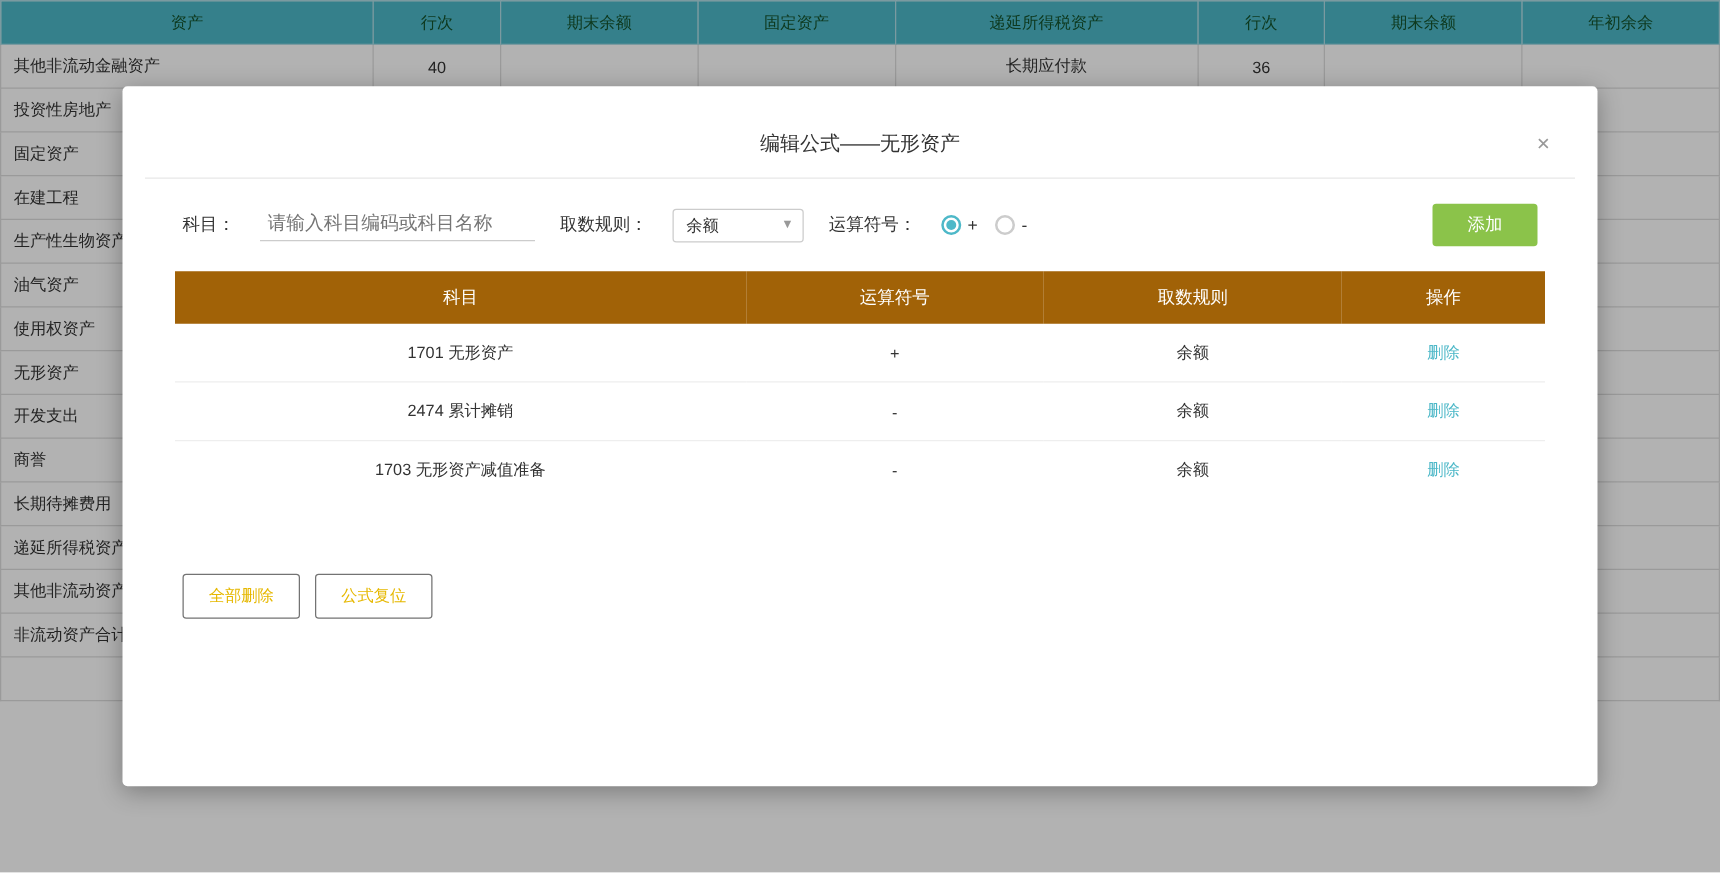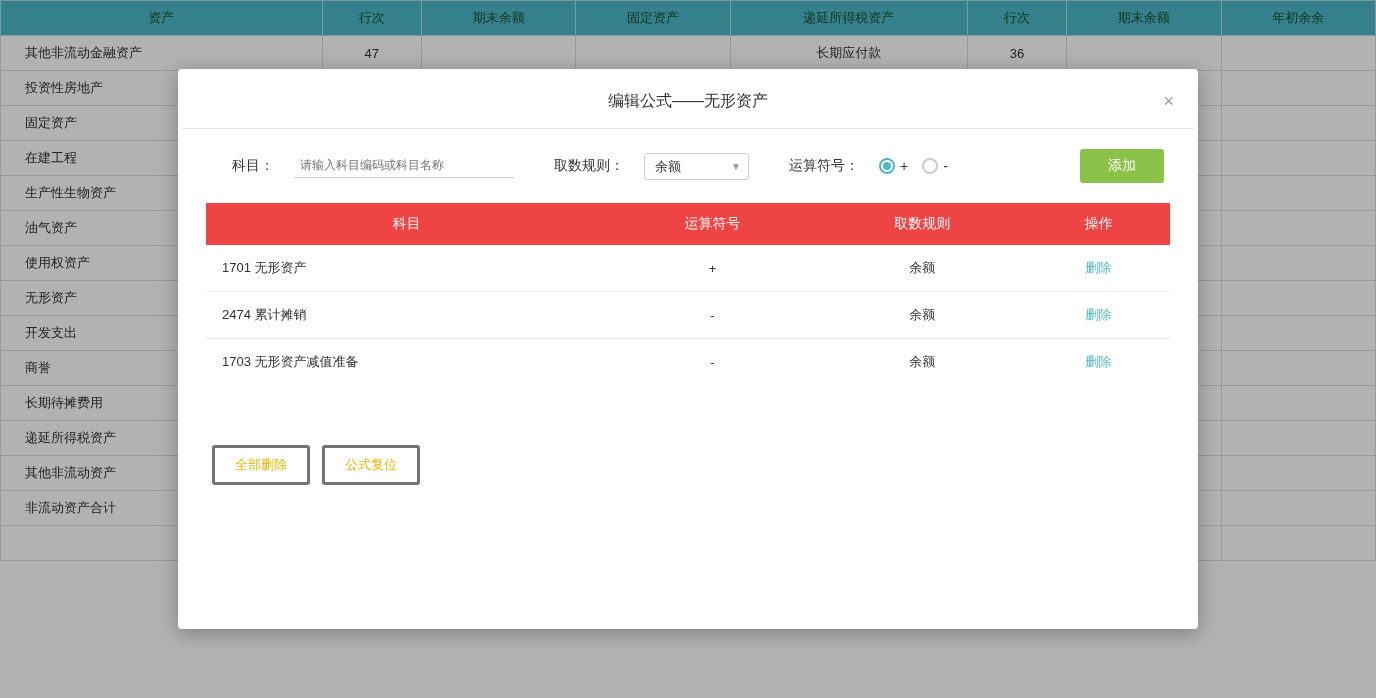--- a/index.html
+++ b/index.html
@@ -39,44 +39,44 @@
 
     .bg-table td {
       padding: 8px 10px;
       border: 1px solid #ddd;
       color: #333;
       text-align: center;
     }
 
     .bg-table td:first-child {
       text-align: left;
-      padding-left: 24px;
+      padding-left: 10px;
     }
 
     
     .overlay {
       position: absolute;
       top: 0; left: 0;
       width: 1376px;
       height: 698px;
       background: rgba(0,0,0,0.3);
       display: flex;
       align-items: center;
       justify-content: center;
     }
 
     
     .modal {
       background: #fff;
-      width: 1020px;
+      width: 1180px;
       min-height: 560px;
       border-radius: 4px;
       box-shadow: 0 4px 20px rgba(0,0,0,0.3);
       position: relative;
-      padding: 4px;
+      padding: 18px;
     }
 
     .modal-header {
       padding: 18px 24px 16px;
       border-bottom: 1px solid #e8e8e8;
       text-align: center;
       position: relative;
     }
 
     .modal-title {
@@ -103,29 +103,28 @@
       display: flex;
       align-items: center;
       padding: 20px 30px;
       gap: 20px;
     }
 
     .form-label {
       color: #333;
       white-space: nowrap;
       font-size: 14px;
-      margin-left: 20px;
     }
 
     .form-input {
       border: none;
       border-bottom: 1px solid #ccc;
       outline: none;
       padding: 4px 6px;
-      font-size: 12px;
+      font-size: 15px;
       color: #999;
       width: 220px;
       font-family: Liberation Serif, serif;
     }
 
     .form-select {
       border: 1px solid #ccc;
       border-radius: 3px;
       padding: 5px 28px 5px 10px;
       font-size: 13px;
@@ -215,21 +214,21 @@
     .data-table-wrap {
       padding: 0 24px;
     }
 
     .data-table {
       width: 100%;
       border-collapse: collapse;
     }
 
     .data-table thead tr {
-      background: #ef4444;
+      background: #a16207;
     }
 
     .data-table thead th {
       color: #fff;
       padding: 12px 16px;
       text-align: center;
       font-weight: normal;
       font-size: 14px;
     }
 
@@ -242,21 +241,21 @@
     }
 
     .data-table tbody td {
       padding: 14px 16px;
       color: #333;
       text-align: center;
       font-size: 13px;
     }
 
     .data-table tbody td:first-child {
-      text-align: left;
+      text-align: center;
     }
 
     .delete-link {
       color: #4db8c8;
       cursor: pointer;
       text-decoration: none;
       font-size: 13px;
       margin-top: 47px;
     }
 
@@ -274,21 +273,21 @@
       font-size: 13px;
     }
 
     .footer-buttons {
       display: flex;
       gap: 12px;
     }
 
     .btn-outline {
       background: #fff;
-      border: 3px solid #737373;
+      border: 1px solid #737373;
       color: #e6b800;
       border-radius: 3px;
       padding: 8px 20px;
       font-size: 13px;
       cursor: pointer;
       font-family: Liberation Sans, sans-serif;
     }
   </style>
 </head>
 <body>
@@ -303,21 +302,21 @@
         <th>固定资产</th>
         <th>递延所得税资产</th>
         <th>行次</th>
         <th>期末余额</th>
         <th>年初余余</th>
       </tr>
     </thead>
     <tbody>
       <tr>
         <td>其他非流动金融资产</td>
-        <td>47</td>
+        <td>40</td>
         <td></td>
         <td></td>
         <td>长期应付款</td>
         <td>36</td>
         <td></td>
         <td></td>
       </tr>
       <tr>
         <td>投资性房地产</td>
         <td></td>

